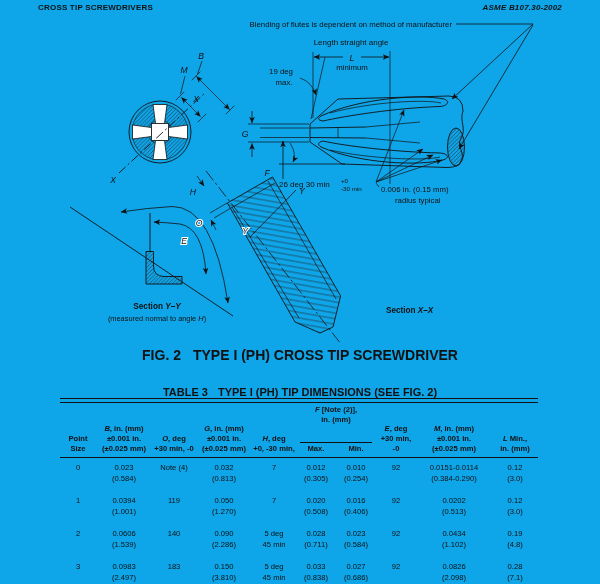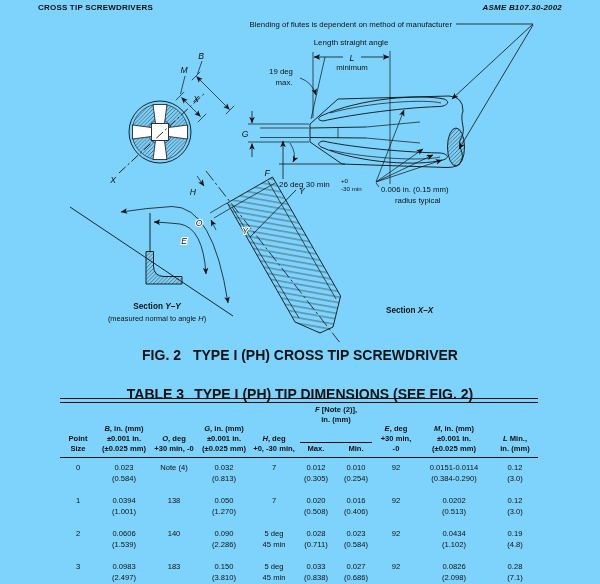--- a/index.html
+++ b/index.html
@@ -1,34 +1,34 @@
 <!DOCTYPE html>
 <html><head>
 <meta charset="utf-8">
 <style>
   html,body{margin:0;padding:0;background:#fff;}
-  #page{position:relative;width:600px;height:584px;background:#7dd3fc;overflow:hidden;
+  #page{position:relative;width:600px;height:584px;background:#0ea5e9;overflow:hidden;
         font-family:"Liberation Sans",sans-serif;color:#111;}
   .runhead{position:absolute;top:3px;font-size:8px;font-weight:bold;letter-spacing:.2px;}
   .runhead.left{left:38px;}
   .runhead.right{right:38px;font-style:italic;}
   #figsvg{position:absolute;left:0;top:0;}
   #figsvg text{font-family:"Liberation Sans",sans-serif;font-size:7.8px;fill:#111;}
   #figsvg text.sym{font-style:italic;font-size:8.6px;}
   #figsvg text.big{font-size:8px;}
   #figsvg text.tiny{font-size:6.2px;}
   #figsvg text.cap{font-weight:bold;font-size:8.2px;}
   #figsvg text.capnote{font-size:7.4px;}
   #figsvg .halo{paint-order:stroke;stroke:#fff;stroke-width:2.2px;}
   #figsvg tspan.it{font-style:italic;}
   .figcaption{position:absolute;top:347px;left:0;width:600px;text-align:center;
               font-size:14px;font-weight:bold;}
   .figcaption .gap{display:inline-block;width:12px;}
   .tbltitle{position:absolute;top:386px;left:0;width:600px;text-align:center;
-            font-size:14px;font-weight:bold;}
+            font-size:11px;font-weight:bold;}
   .tbltitle .gap{display:inline-block;width:10px;}
   #tablewrap{position:absolute;top:398px;left:60px;width:478px;}
   .rule-top{height:2.5px;border-top:1.2px solid #111;border-bottom:0.9px solid #111;}
   table{border-collapse:collapse;table-layout:fixed;width:478px;font-size:7.6px;color:#111;}
   th{font-weight:bold;text-align:center;line-height:1.32;padding:8px 1px 3px;}
   th[rowspan]{vertical-align:bottom;border-bottom:1.1px solid #111;}
   th.fg{vertical-align:bottom;padding:2px 0 0;}
   .fgline{border-bottom:0.9px solid #111;padding-bottom:17px;margin:0 4px;}
   thead tr.sub th{vertical-align:bottom;border-bottom:1.1px solid #111;padding:1px 1px 3px;}
   td{vertical-align:top;text-align:center;padding:4px 1px 7px;line-height:1.45;}
@@ -225,21 +225,21 @@
             <td>7</td>
             <td>0.012<br>(0.305)</td>
             <td>0.010<br>(0.254)</td>
             <td>92</td>
             <td>0.0151-0.0114<br>(0.384-0.290)</td>
             <td>0.12<br>(3.0)</td>
           </tr>
           <tr>
             <td>1</td>
             <td>0.0394<br>(1.001)</td>
-            <td>138</td>
+            <td>119</td>
             <td>0.050<br>(1.270)</td>
             <td>7</td>
             <td>0.020<br>(0.508)</td>
             <td>0.016<br>(0.406)</td>
             <td>92</td>
             <td>0.0202<br>(0.513)</td>
             <td>0.12<br>(3.0)</td>
           </tr>
           <tr>
             <td>2</td>

